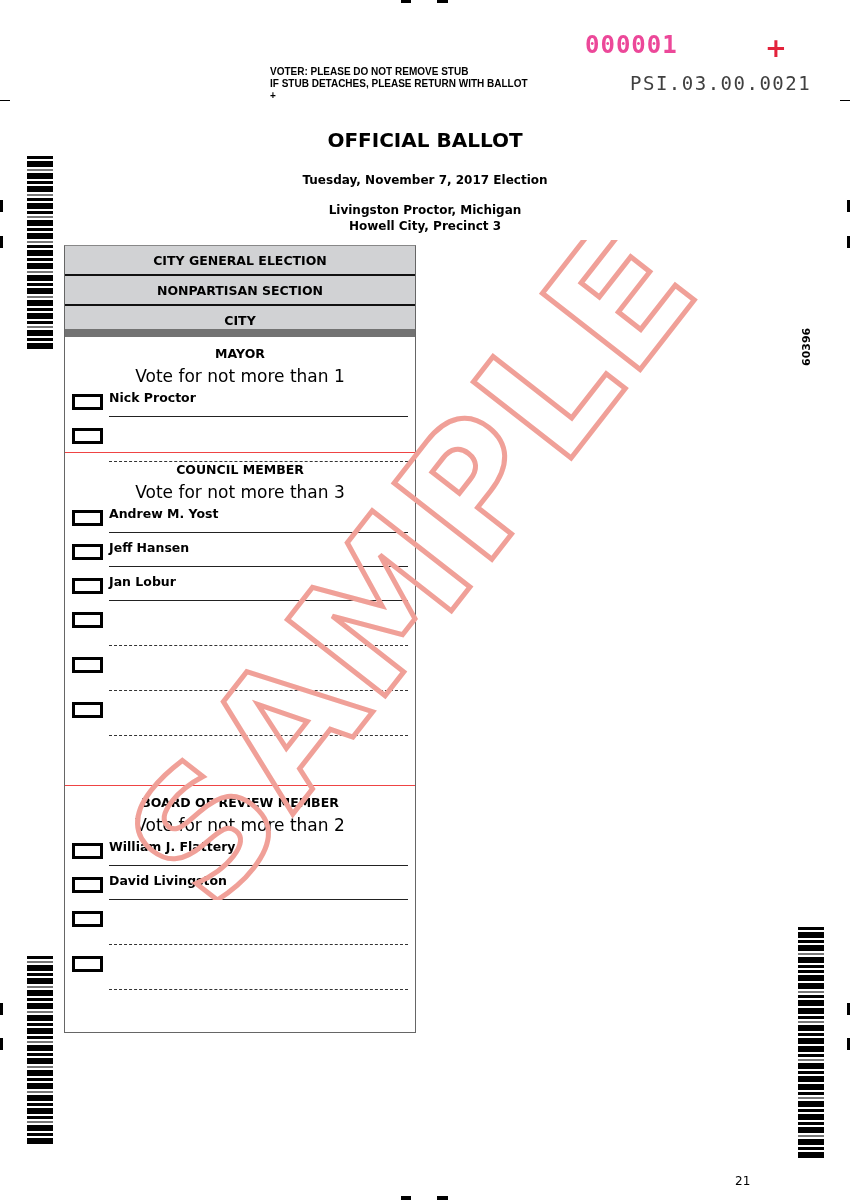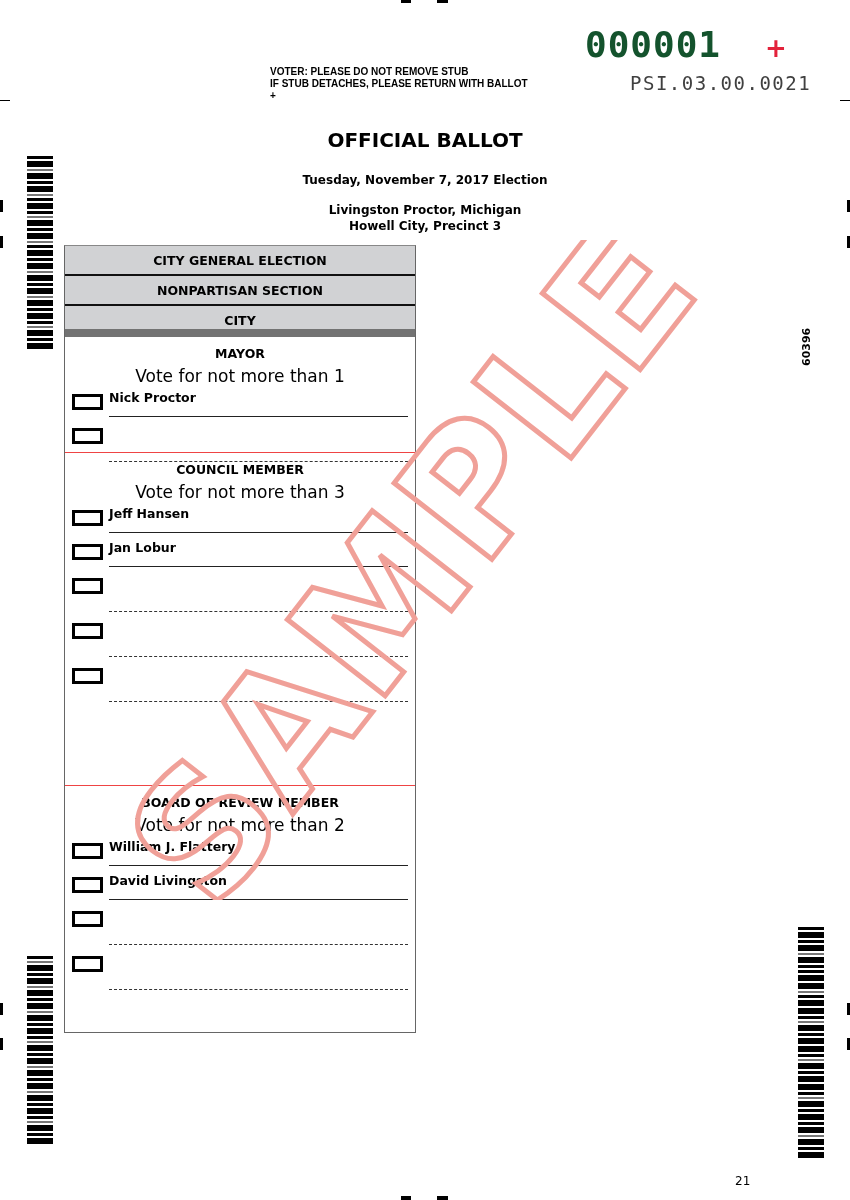--- a/index.html
+++ b/index.html
@@ -3,21 +3,21 @@
 <meta charset="utf-8">
 <style>
   * { box-sizing: border-box; margin: 0; padding: 0; }
   html, body { width: 850px; height: 1200px; background: #ffffff; overflow: hidden; }
   body { position: relative; font-family: "DejaVu Sans", "Liberation Sans", sans-serif; color: #000; }
 
   
   .stub-note { position: absolute; left: 270px; top: 66px; width: 310px; 
     font-family: "Liberation Sans", sans-serif; font-weight: bold; font-size: 10px; line-height: 12px; }
   .serial { position: absolute; left: 585px; top: 28px; font-family: "DejaVu Sans Mono", monospace;
-    font-size: 36px; font-weight: bold; letter-spacing: 1px; color: #14532d; line-height: 34px; }
+    font-size: 24px; font-weight: bold; letter-spacing: 1px; color: #ec4899; line-height: 34px; }
   .serial-plus { position: absolute; left: 765px; top: 33px; font-family: "DejaVu Sans", sans-serif;
     font-size: 26px; font-weight: bold; color: #e3223b; line-height: 30px; }
   .code-id { position: absolute; left: 630px; top: 72px; font-family: "DejaVu Sans Mono", monospace;
     font-size: 19px; letter-spacing: 1.5px; color: #404040; line-height: 22px; }
 
   .title { position: absolute; left: 0; width: 850px; text-align: center; font-weight: bold; }
   .t-official { top: 128px; font-size: 20px; }
   .t-date { top: 173px; font-size: 12px; }
   .t-county { top: 202px; font-size: 12px; line-height: 16px; }
 
@@ -104,20 +104,25 @@
       <div class="oval"></div>
       <div class="cline"></div>
     </div>
   </div>
 
   <div class="race" style="height:333px;">
     <div class="race-title">COUNCIL MEMBER</div>
     <div class="race-sub">Vote for not more than 3</div>
     <div class="cand">
       <div class="oval"></div>
+      <div class="cname">Andrew M. Yost</div>
+      <div class="cline"></div>
+    </div>
+    <div class="cand">
+      <div class="oval"></div>
       <div class="cname">Jeff Hansen</div>
       <div class="cline"></div>
     </div>
     <div class="cand">
       <div class="oval"></div>
       <div class="cname">Jan Lobur</div>
       <div class="cline"></div>
     </div>
     <div class="cand write">
       <div class="oval"></div>

